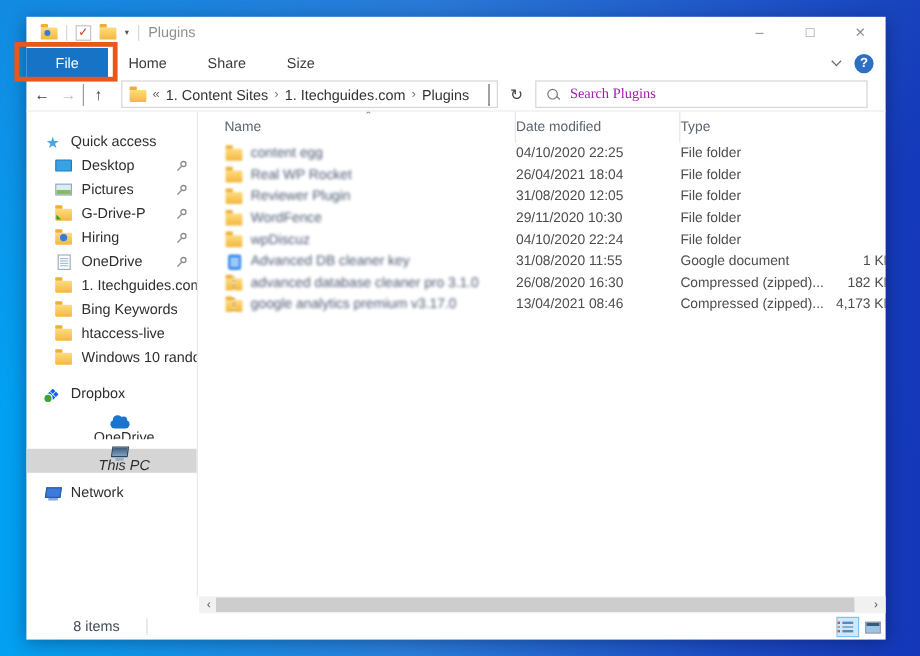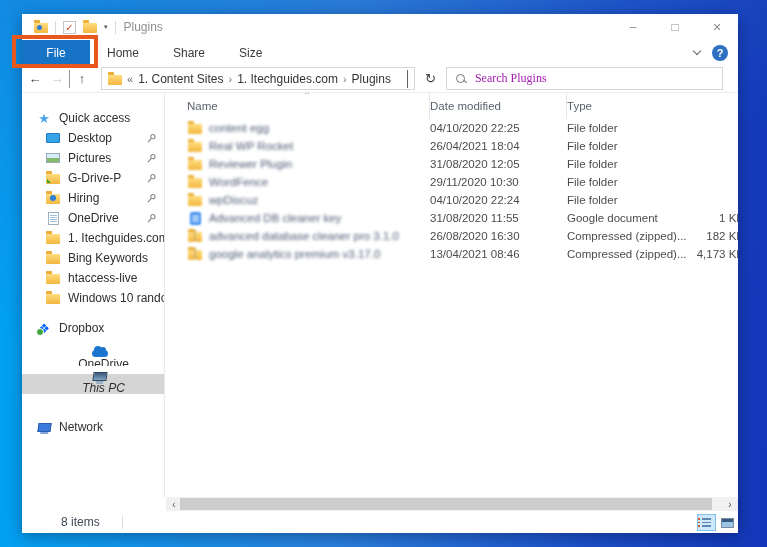--- a/index.html
+++ b/index.html
@@ -66,21 +66,21 @@
 
   
   .main { position:absolute; left:0; top:79px; right:0; bottom:36px; display:flex; }
   .sidebar { width:143px; border-right:1px solid #e9e9e9; overflow:hidden; padding-top:15px; }
   .side-item { display:flex; align-items:center; height:20px; font-size:12px; color:#2e2e2e;
      padding-left:14px; white-space:nowrap; }
   .side-item.lvl1 { padding-left:23px; }
   .side-item.selected { background:#d5d5d5;font-style:italic; }
   .side-item .lbl { margin-left:7px; overflow:hidden; }
   .side-item .pin { margin-left:auto; margin-right:7px; flex:none; }
-  .gap10 { margin-top:10px; } .gap8 { margin-top:8px;flex-direction:column; } .gap6 { margin-top:23px; }
+  .gap10 { margin-top:10px; } .gap8 { margin-top:8px;flex-direction:column; } .gap6 { margin-top:6px; }
   .icw { width:16px; flex:none; display:flex; justify-content:center; }
 
   .star-ic { color:#4aa3e8; font-size:13px; line-height:13px; }
   .ic-desktop { width:14px; height:10px; background:#35a3e8; border:1px solid #1f7cc4; border-radius:1px; }
   .ic-down { position:relative; width:12px; height:13px; }
   .ic-down::before { content:""; position:absolute; left:4.5px; top:0; width:3px; height:6px; background:#2b7cd3; }
   .ic-down::after { content:""; position:absolute; left:1px; top:5px; border-left:5px solid transparent;
      border-right:5px solid transparent; border-top:6px solid #2b7cd3; }
   .ic-pic { width:14px; height:10px; border:1px solid #98a8b8;
      background:linear-gradient(180deg,#d8ecfa 0 55%, #86b96a 55%); }

